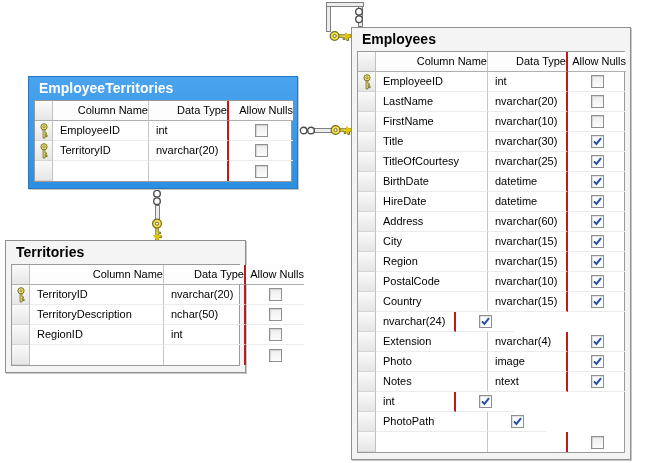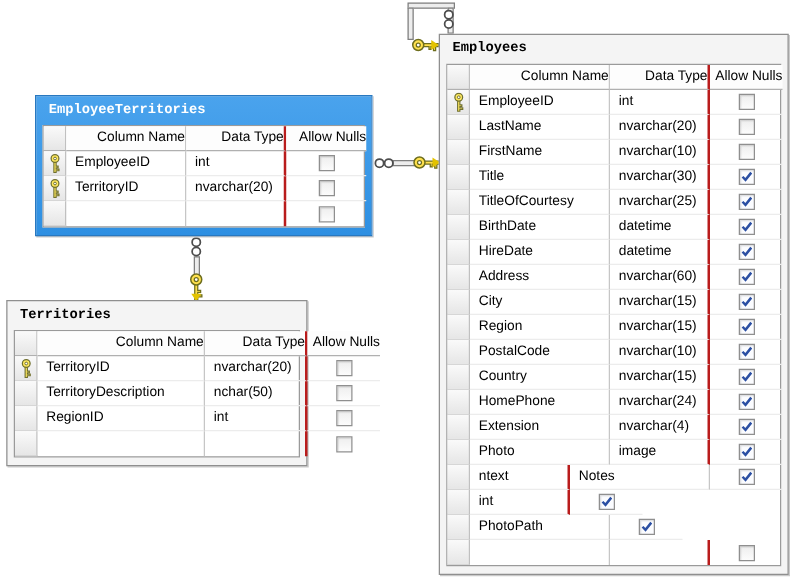--- a/index.html
+++ b/index.html
@@ -11,24 +11,23 @@
   .table-node{
     position:absolute;
     background:#f4f4f4;
     border:1px solid #8f8f8f;
     box-shadow:1px 1px 0 #c9c9c9;
     box-sizing:border-box;
   }
   .table-title{
     height:17px;line-height:17px;
     padding:3px 6px 3px 10px;
-    font-size:11px;font-weight:bold;color:#000;
+    font-size:14px;font-weight:bold;color:#000;
     white-space:nowrap;overflow:hidden;
     cursor:default;
-    font-family:Liberation Mono, monospace;
   }
   .table-node.selected{
     background:linear-gradient(180deg,#4aa3ed 0%,#2d8fe2 100%);
     border:1px solid #2878c0;
   }
   .table-node.selected .table-title{color:#ffffff;border-radius:10px;}
   .grid{
     margin:0 5px 6px 5px;
     background:#ffffff;
     border:1px solid #9a9a9a;
@@ -362,21 +361,20 @@
           </div>
 
           <div class="grid-row">
             <div class="cell selector">
               <svg width="10" height="16" viewBox="0 0 10 16" style="visibility: hidden;">
                 <path d="M4.1 6.5 V15 H5.9 V13.6 H8.2 V12.3 H5.9 V11.2 H7.5 V9.9 H5.9 V6.5 Z" fill="#ffe95e" stroke="#707030" stroke-width="0.9"></path>
                 <circle cx="5" cy="3.8" r="3.1" fill="#ffe95e" stroke="#707030" stroke-width="1"></circle>
                 <circle cx="5" cy="3.8" r="1.1" fill="#ffffff" stroke="#707030" stroke-width="0.8"></circle>
               </svg>
             </div>
-            <div class="cell c-name">HomePhone</div>
             <div class="cell c-type">nvarchar(24)</div>
             <div class="cell c-nulls">
               <span class="checkbox checked">
                 <svg class="check" width="9" height="9" viewBox="0 0 9 9">
                   <path d="M1 4.4 L3.4 6.9 L8 1.1" fill="none" stroke="#2b4fa3" stroke-width="2"></path>
                 </svg>
               </span>
             </div>
           </div>
 
@@ -419,22 +417,22 @@
           </div>
 
           <div class="grid-row">
             <div class="cell selector">
               <svg width="10" height="16" viewBox="0 0 10 16" style="visibility: hidden;">
                 <path d="M4.1 6.5 V15 H5.9 V13.6 H8.2 V12.3 H5.9 V11.2 H7.5 V9.9 H5.9 V6.5 Z" fill="#ffe95e" stroke="#707030" stroke-width="0.9"></path>
                 <circle cx="5" cy="3.8" r="3.1" fill="#ffe95e" stroke="#707030" stroke-width="1"></circle>
                 <circle cx="5" cy="3.8" r="1.1" fill="#ffffff" stroke="#707030" stroke-width="0.8"></circle>
               </svg>
             </div>
+            <div class="cell c-name">Notes</div>
             <div class="cell c-type">ntext</div>
-            <div class="cell c-name">Notes</div>
             <div class="cell c-nulls">
               <span class="checkbox checked">
                 <svg class="check" width="9" height="9" viewBox="0 0 9 9">
                   <path d="M1 4.4 L3.4 6.9 L8 1.1" fill="none" stroke="#2b4fa3" stroke-width="2"></path>
                 </svg>
               </span>
             </div>
           </div>
 
           <div class="grid-row">

